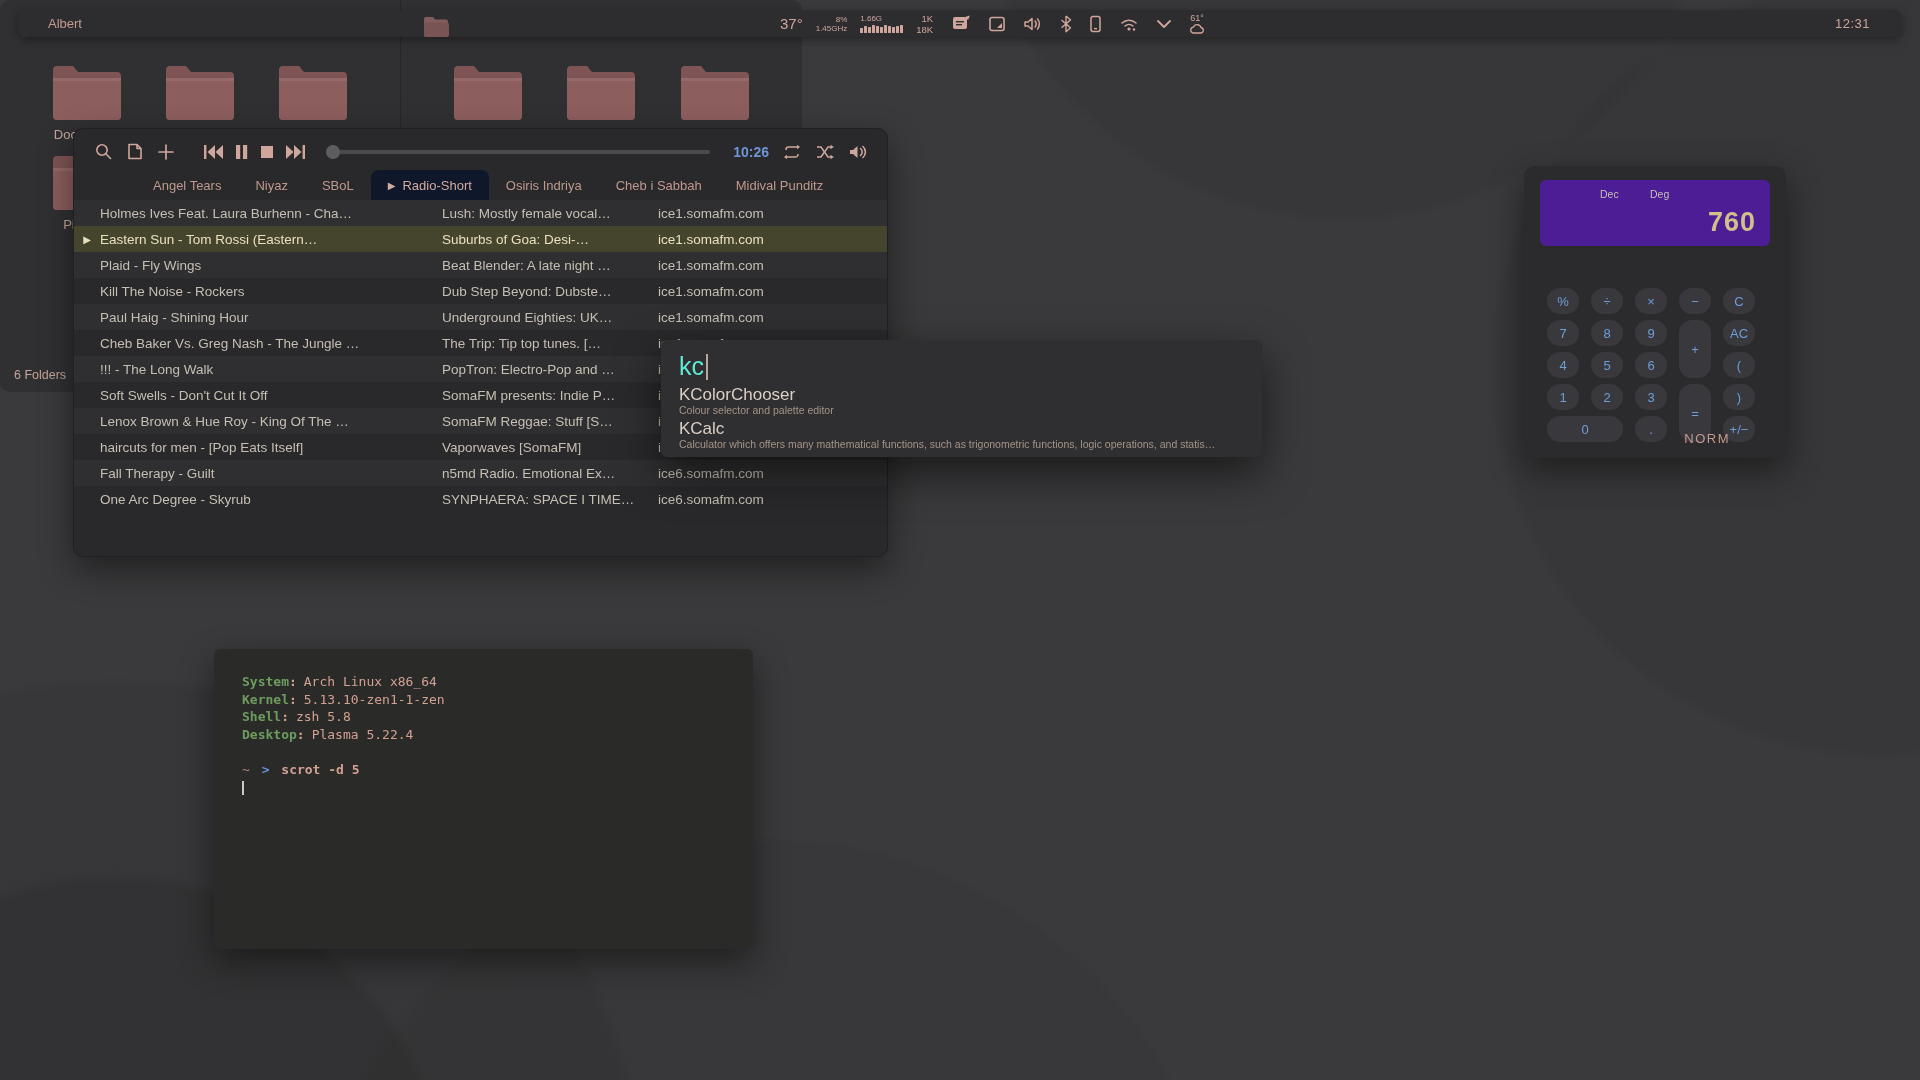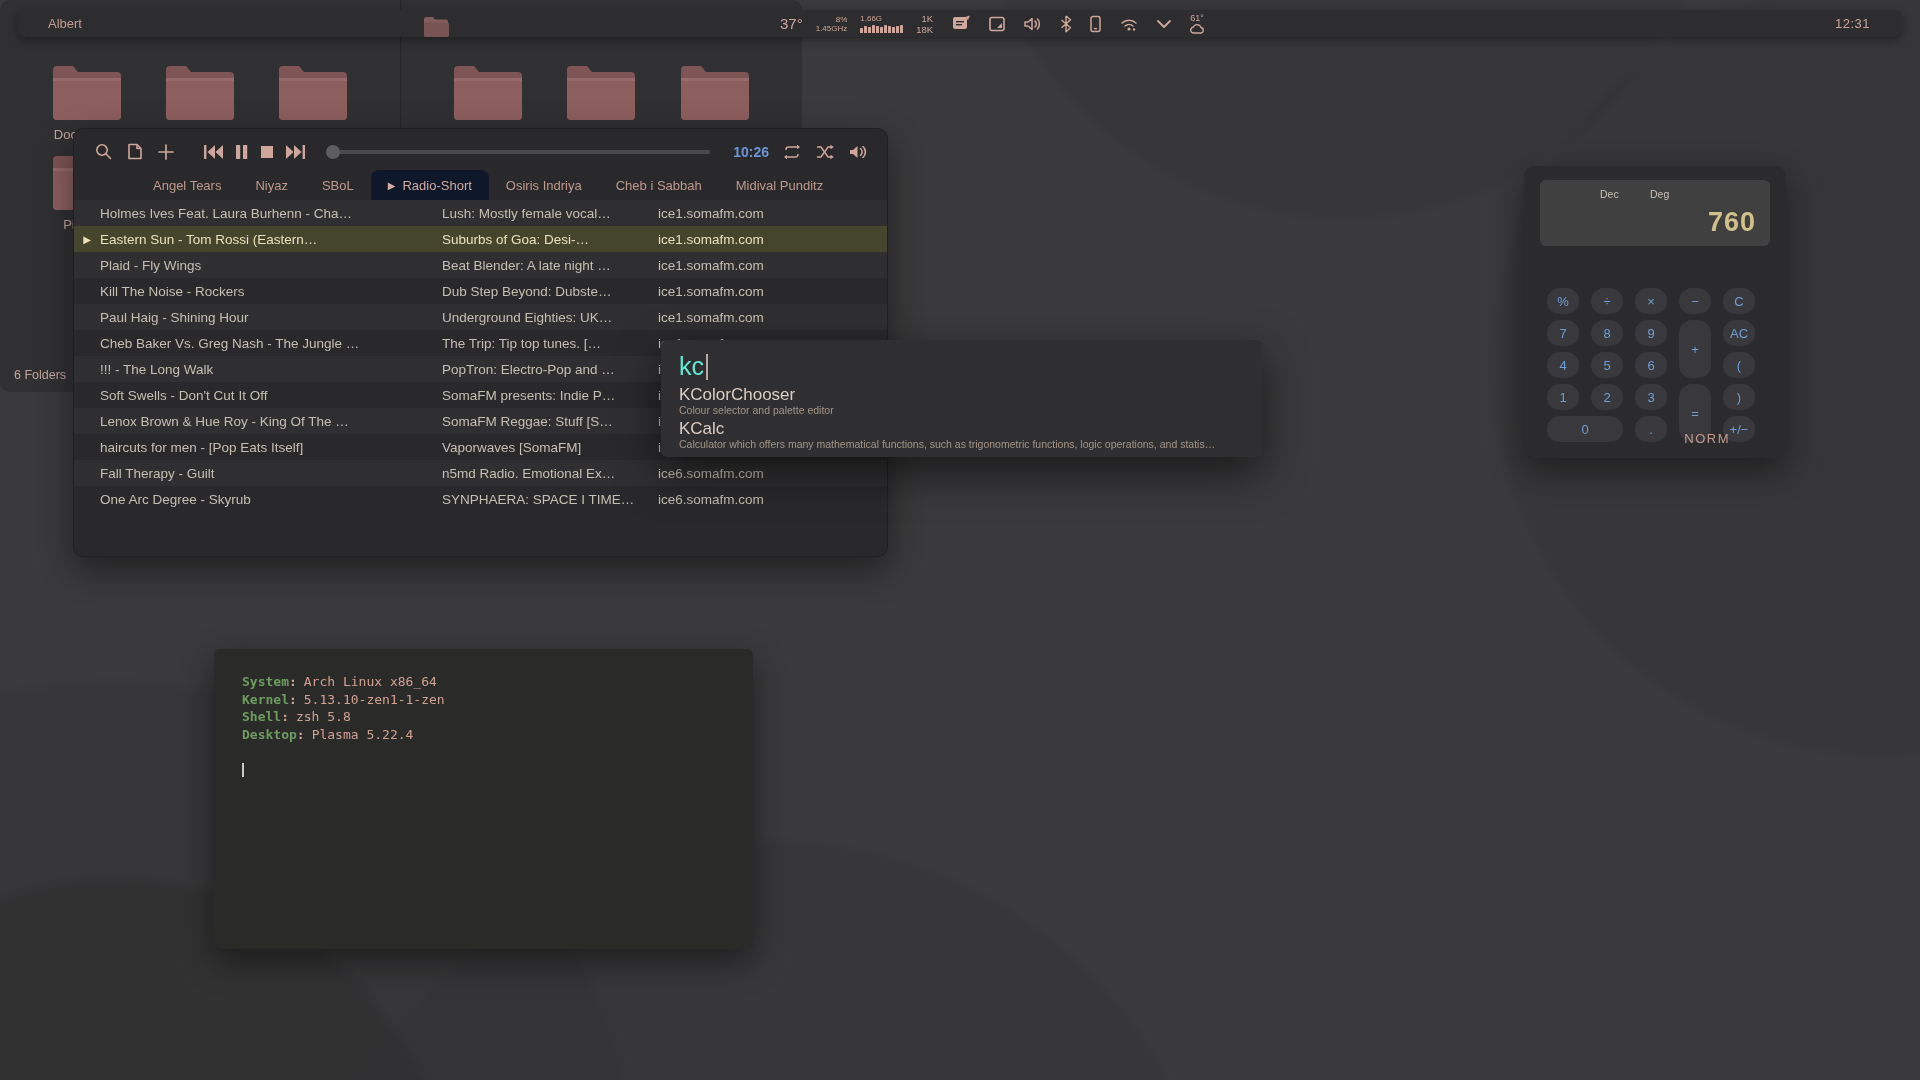--- a/index.html
+++ b/index.html
@@ -69,21 +69,21 @@
   #launcher { left:661px; top:340px; width:601px; height:117px; background:#2f2f31; border-radius:6px; z-index:60; box-shadow:0 16px 44px rgba(0,0,0,.55); }
   #launcher .query { padding:12px 18px 2px; font-size:25px; color:#5eead4; display:flex; align-items:center; }
   #launcher .caret { display:inline-block; width:2px; height:26px; background:#b9a79e; margin-left:2px; }
   #launcher .results { padding:2px 18px 0; }
   .result { margin-bottom:3px; }
   .result .r-title { font-size:17px; color:#dccfc4; line-height:19px; }
   .result .r-sub { font-size:10.5px; color:#a39488; line-height:12px; white-space:nowrap; overflow:hidden; text-overflow:ellipsis; }
 
   
   #calc { left:1524px; top:166px; width:262px; height:292px; background:#2b2b2d; border-radius:10px; }
-  #calc .display { position:relative; margin:14px 16px 0; height:66px; background:#404040; border-radius:6px; }
+  #calc .display { position:relative; margin:14px 16px 0; height:66px; background:#4c1d95; border-radius:6px; }
   #calc .mode { position:absolute; top:8px; font-size:10.5px; color:#c8c0b8; }
   #calc .mode.base { left:60px; }
   #calc .mode.angle { left:110px; }
   #calc .value { position:absolute; right:14px; bottom:8px; font-size:27px; font-weight:bold; color:#d0c18a; letter-spacing:1px; }
   #calc .keys { display:grid; grid-template-columns:repeat(5,32px); grid-template-rows:repeat(5,26px); gap:6px 12px; margin:42px 0 0 23px; }
   .key { background:#39393d; border:none; border-radius:13px; color:#6f9ed8; font-size:13px; font-family:"Liberation Sans",sans-serif; display:flex; align-items:center; justify-content:center; }
   .k-c1{grid-column:1} .k-c2{grid-column:2} .k-c3{grid-column:3} .k-c4{grid-column:4} .k-c5{grid-column:5}
   .k-r1{grid-row:1} .k-r2{grid-row:2} .k-r3{grid-row:3} .k-r4{grid-row:4} .k-r5{grid-row:5}
   .k-plus{grid-column:4; grid-row:2/4} .k-eq{grid-column:4; grid-row:4/6} .k-zero{grid-column:1/3; grid-row:5}
   #calc .norm { position:absolute; right:56px; bottom:12px; font-size:13px; color:#c49a90; letter-spacing:1.5px; }
@@ -477,20 +477,25 @@
       <div class="t-line">
         <span class="t-label">Shell</span><span class="t-value">zsh 5.8</span>
       </div>
 
       <div class="t-line">
         <span class="t-label">Desktop</span><span class="t-value">Plasma 5.22.4</span>
       </div>
     </div>
   <div class="t-blank"></div>
   <div class="t-line">
+    <span class="t-prompt-tilde">~</span>
+    <span class="t-prompt-arrow">&gt;</span>
+    <span class="t-cmd">scrot -d 5</span>
+  </div>
+  <div class="t-line">
     <span class="t-cursor"></span>
   </div>
 </div>
 
 <div id="fm">
   <div class="fm-win left">
     <div class="fm-header">
       <svg width="26" height="21" viewBox="0 0 26 21">
           <path d="M1 3 a2 2 0 0 1 2-2 h7 l2 2.5 h11 a2 2 0 0 1 2 2 V19 a2 2 0 0 1 -2 2 H3 a2 2 0 0 1 -2-2 Z" fill="#966a6a"></path>
           <rect x="1" y="6.5" width="25" height="14.5" rx="2" fill="#8d5e5e"></rect>

